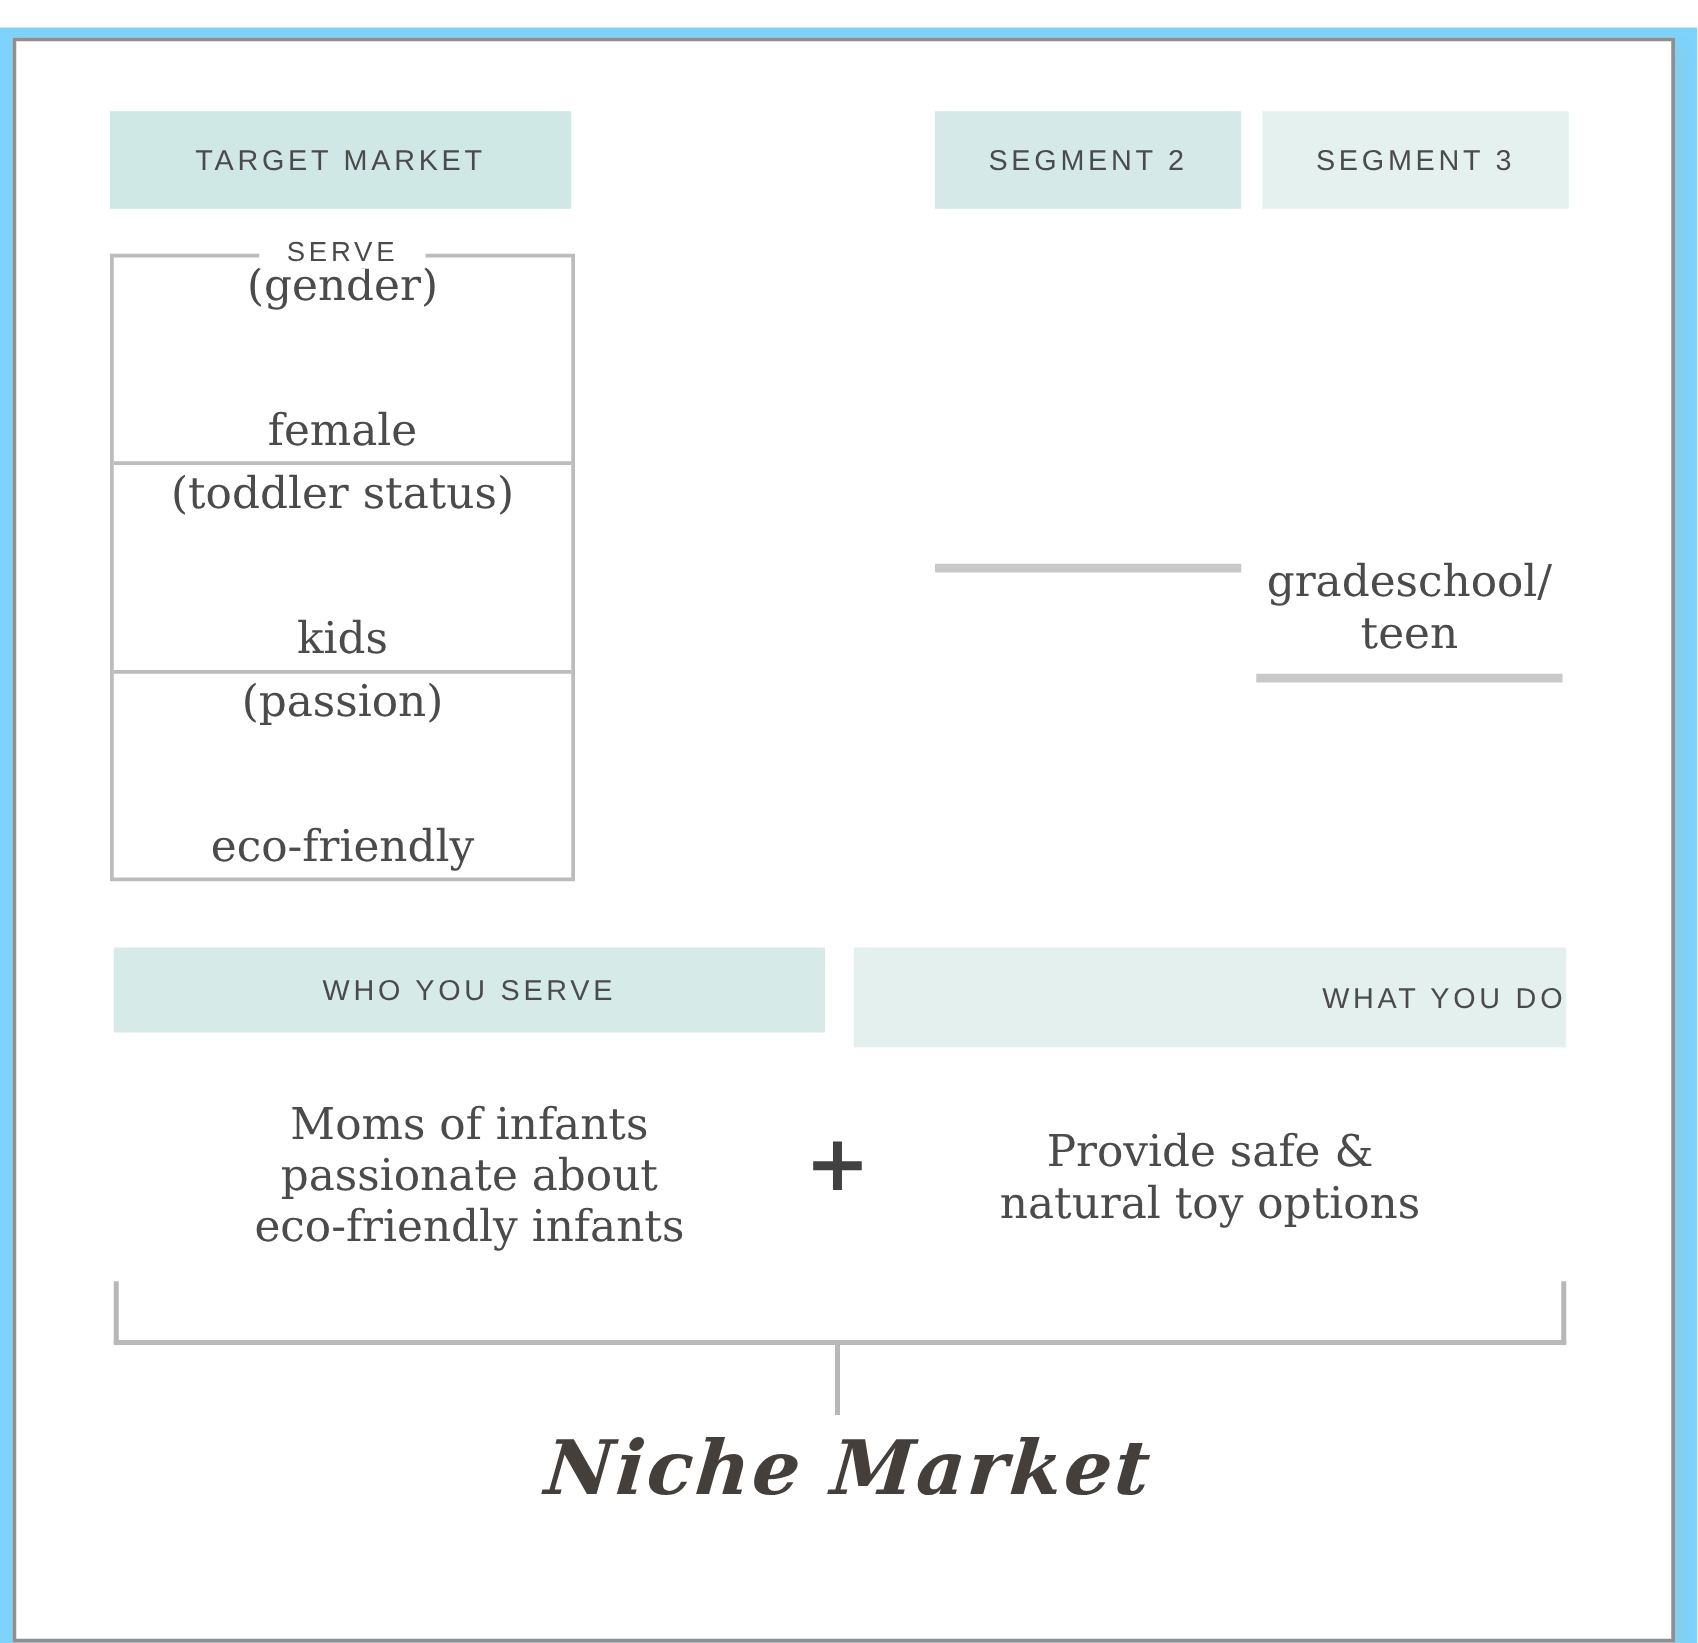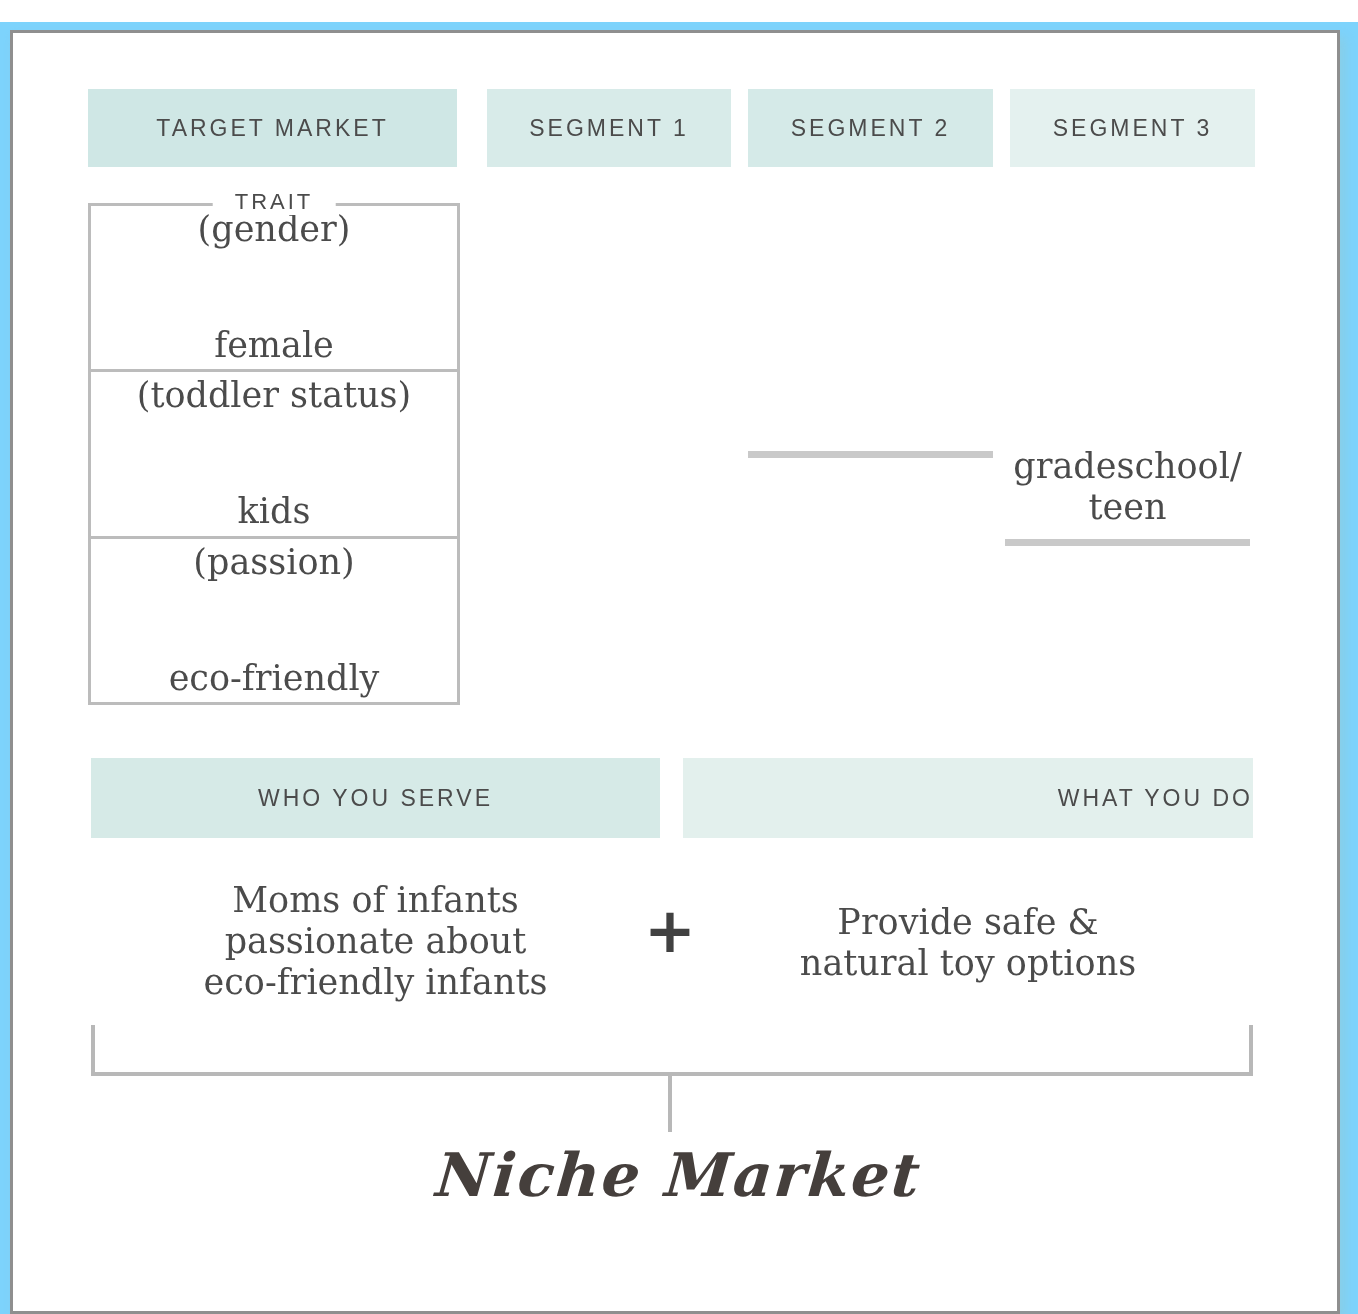--- a/index.html
+++ b/index.html
@@ -23,21 +23,21 @@
   .hdr {
     position:absolute;
     display:flex; align-items:center; justify-content:center;
     font-size:23px; letter-spacing:3px; color:#4b4b4b;
     height:78px; box-sizing:border-box;
   }
   .hdr-target { left:88px;  top:67px; width:369px; background:#cfe7e5; }
   .hdr-seg1   { left:487px; top:67px; width:244px; background:#d8ebe9; }
   .hdr-seg2   { left:748px; top:67px; width:245px; background:#d5eae8; }
   .hdr-seg3   { left:1010px;top:67px; width:245px; background:#e4f1ef; }
-  .hdr-who    { left:91px;  top:736px; width:569px; height:80px; background:#d6eae7; }
+  .hdr-who    { left:91px;  top:736px; width:569px; height:68px; background:#d6eae7; }
   .hdr-what   { left:683px; top:736px; width:570px; height:80px; background:#e3f0ed;justify-content:flex-end; }
 
   
   .trait-box {
     position:absolute;
     left:88px; top:181px; width:372px; height:502px;
     border:3px solid #bcbcbc; box-sizing:border-box;
     display:flex; flex-direction:column;
   }
   .trait-legend {
@@ -107,32 +107,29 @@
 </style>
 </head>
 <body>
 
 <div class="page">
   <div class="card"></div>
 
   <div class="hdr hdr-target">
     <span>TARGET MARKET</span>
   </div>
-  <div class="hdr hdr-seg1">
-    <span>SEGMENT 1</span>
-  </div>
   <div class="hdr hdr-seg2">
     <span>SEGMENT 2</span>
   </div>
   <div class="hdr hdr-seg3">
     <span>SEGMENT 3</span>
   </div>
 
   <div class="trait-box">
-    <div class="trait-legend">TRAIT</div>
+    <div class="trait-legend">SERVE</div>
     <div class="trait-cell">
       <div>(gender)</div>
       <div>female</div>
     </div>
     <div class="trait-cell">
       <div>(toddler status)</div>
       <div>kids</div>
     </div>
     <div class="trait-cell">
       <div>(passion)</div>

